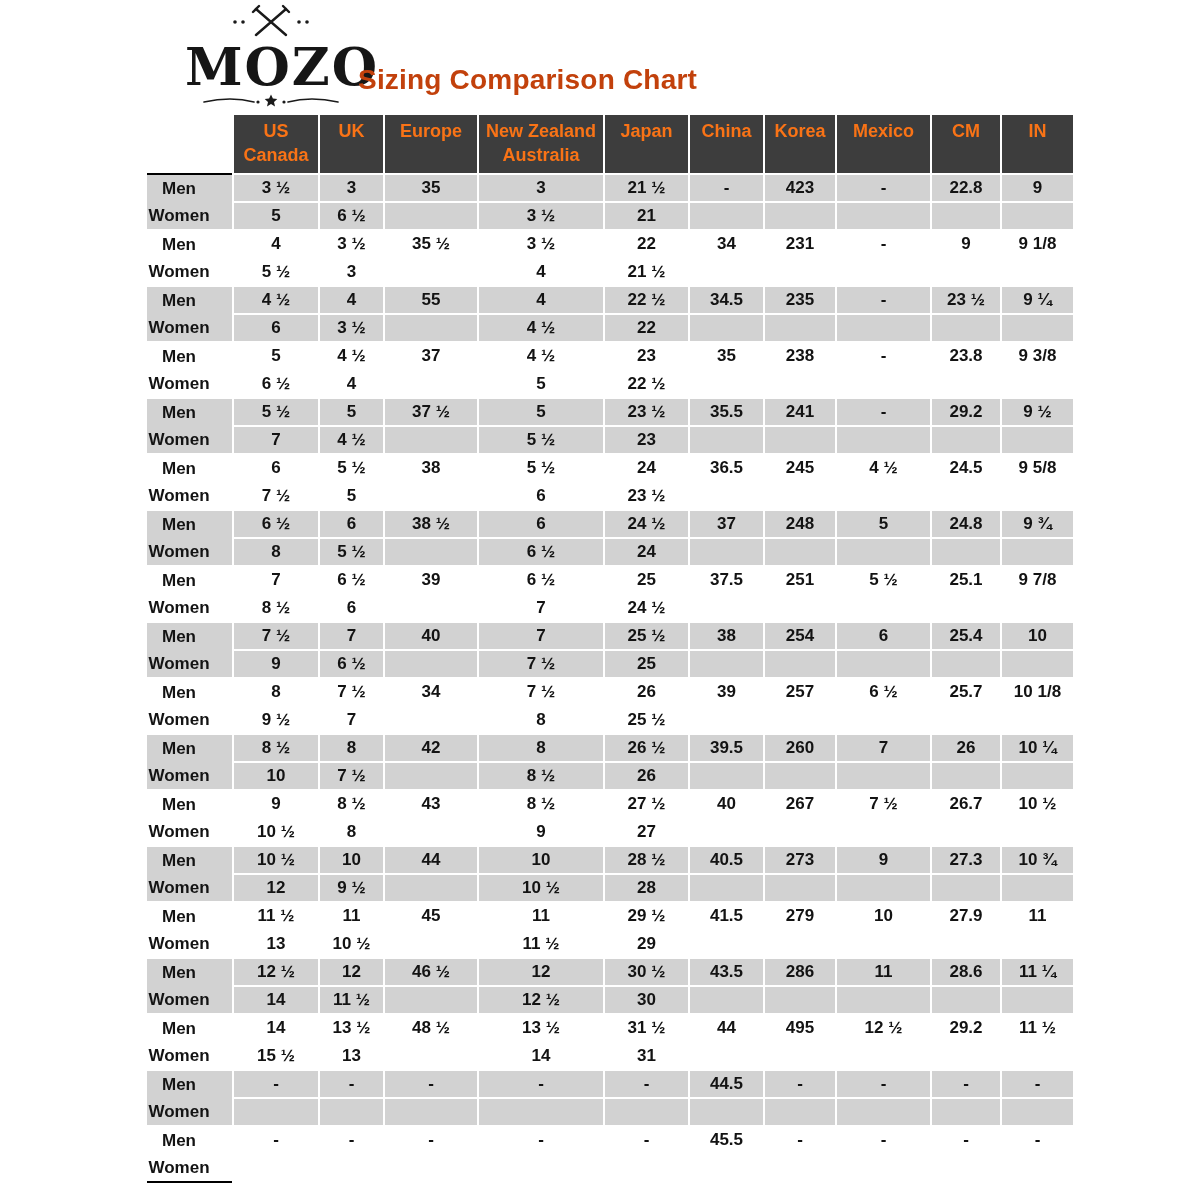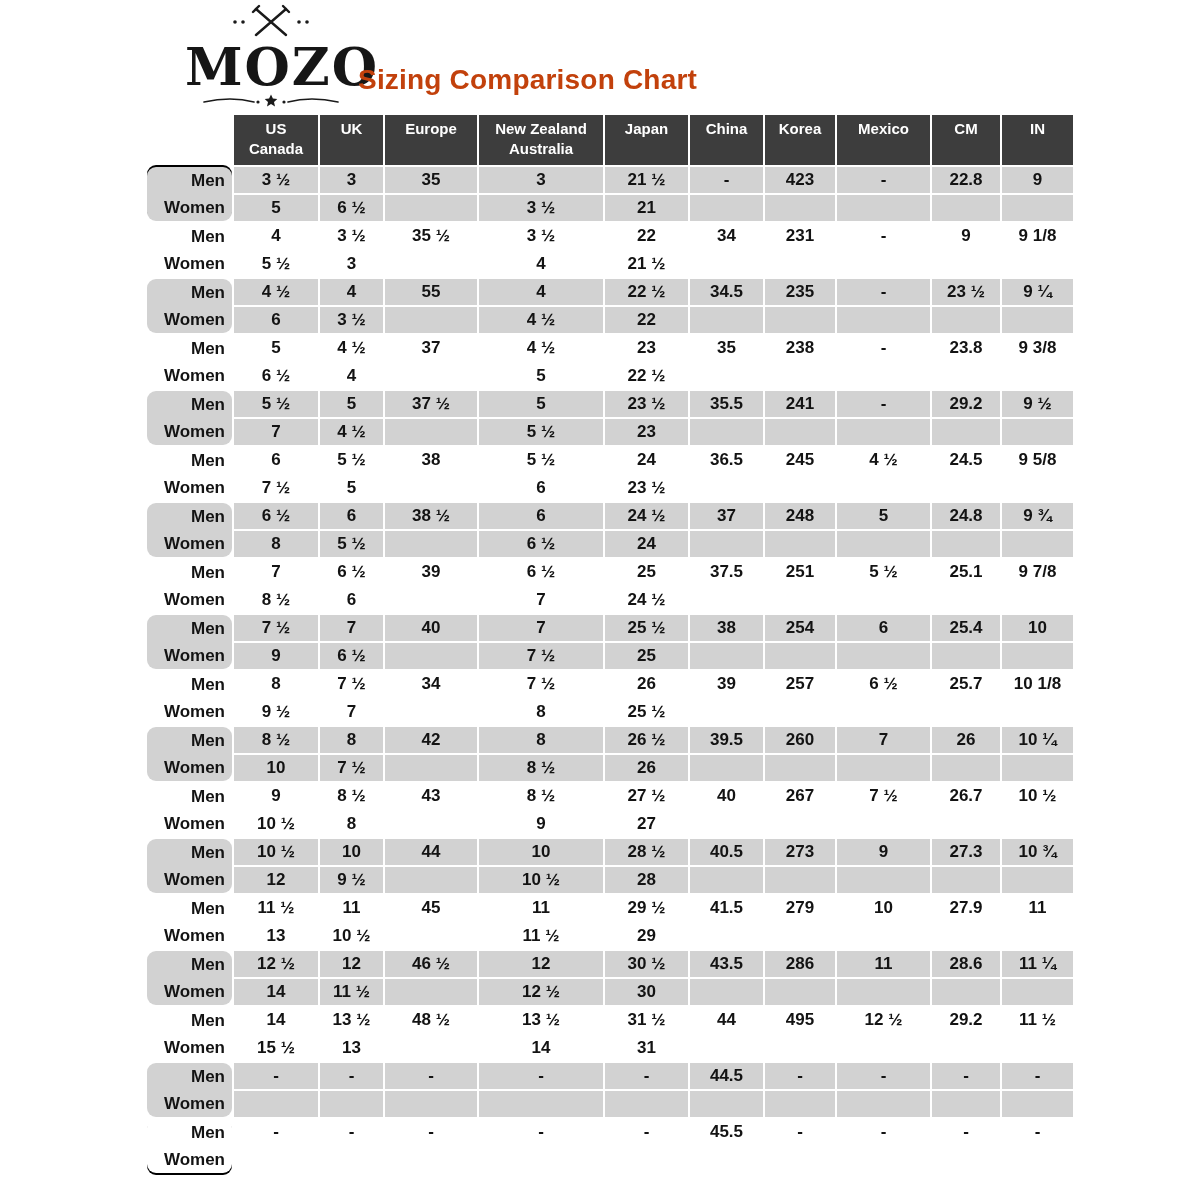--- a/index.html
+++ b/index.html
@@ -20,31 +20,31 @@
     position:absolute;left:358px;top:64px;font-size:28px;font-weight:bold;color:#c2410c;
     letter-spacing:.2px;
   }
 
   
   table.sizing{
     position:absolute;left:145px;top:113px;
     border-collapse:separate;border-spacing:2px;table-layout:fixed;
   }
   th{
-    background:#3d3d3d;color:#ffffff;font-size:15px;font-weight:bold;
+    background:#3d3d3d;color:#f97316;font-size:18px;font-weight:bold;
     text-align:center;vertical-align:top;padding:4px 1px 5px;
     white-space:pre-line;line-height:1.35;
   }
   th.corner{background:transparent;}
   td{
     font-size:17px;font-weight:bold;color:#131313;text-align:center;
     vertical-align:middle;height:26px;line-height:26px;padding:0;background:#fff;
   }
   tr.shade td{background:#d2d2d2;}
-  td.label{text-align:right;padding-right:7px;vertical-align:top;border-radius:9px;}
+  td.label{text-align:center;padding-right:21px;vertical-align:top;}
   td.label div{height:27px;line-height:27px;}
   td.label.first{box-shadow:0 -2px 0 #000;}
   td.label.last{box-shadow:0 2px 0 #000;}
 </style>
 </head>
 <body>
 
 <div class="page">
 
   <div class="logo">

